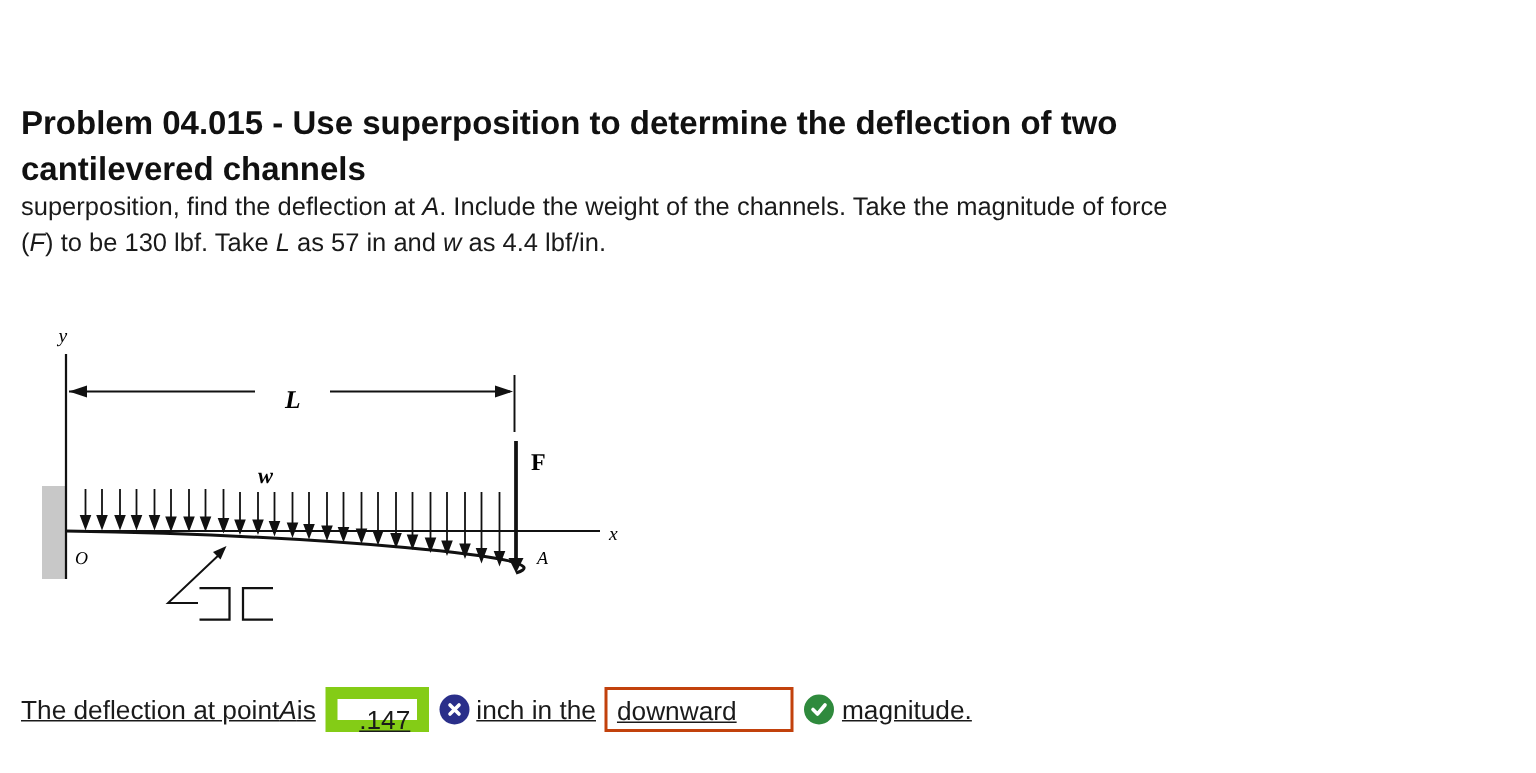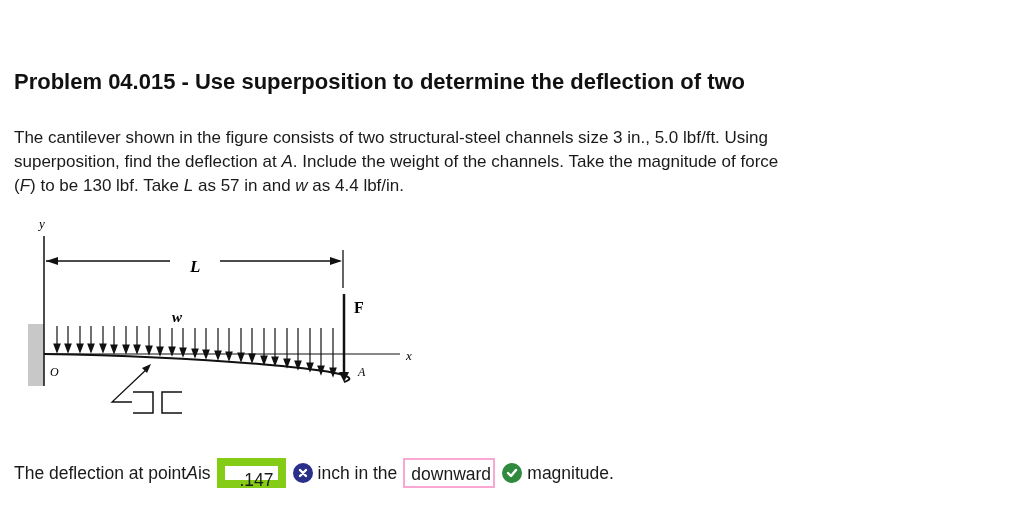--- a/index.html
+++ b/index.html
@@ -5,40 +5,40 @@
   html, body { margin:0; padding:0; background:#ffffff; }
   body { width:1024px; height:515px; position:relative; overflow:hidden;
          font-family:"Liberation Sans", sans-serif; color:#1a1a1a; }
   .title { position:absolute; left:14px; top:22px; width:1000px;
            font-size:22px; font-weight:bold; line-height:31px; color:#111;margin-top:44px; }
   .para { position:absolute; left:14px; top:126px; width:1000px;
           font-size:17px; line-height:24px; color:#1a1a1a; }
   .para i { font-style:italic; }
   .figure { position:absolute; left:20px; top:210px; width:400px; height:220px; }
   .answer { position:absolute; left:14px; top:458px; font-size:17.5px;
-            display:flex; align-items:center; white-space:nowrap; }
+            display:flex; align-items:center; white-space:nowrap;text-decoration:underline; }
   .answer .sp { display:inline-block; width:6px; }
   .field { display:inline-block; box-sizing:border-box; height:30px; line-height:28px;
            padding:0 4px; font-size:17.5px; font-family:"Liberation Sans", sans-serif; }
   .field.num { width:69px; text-align:right; border:8px solid #84cc16; }
-  .field.dir { width:92px; text-align:left; border:2px solid #f9a8d4; padding-left:6px; }
+  .field.dir { width:126px; text-align:left; border:2px solid #c2410c; padding-left:6px; }
   .badge { display:inline-flex; width:20px; height:20px; border-radius:50%;
            align-items:center; justify-content:center; margin:0 5px 0 7px; }
   .badge.wrong { background:#2a2f8a; }
   .badge.right { background:#2f8a3d; }
 </style>
 </head>
 <body>
 
 <div class="title">
   <div>Problem 04.015 - Use superposition to determine the deflection of two</div>
+  <div>cantilevered channels</div>
 </div>
 
 <div class="para">
-  <div>The cantilever shown in the figure consists of two structural-steel channels size 3 in., 5.0 lbf/ft. Using</div>
   <div><span>superposition, find the deflection at </span><i>A</i><span>. Include the weight of the channels. Take the magnitude of force</span></div>
   <div><span>(</span><i>F</i><span>) to be 130 lbf. Take </span><i>L</i><span> as 57 in and </span><i>w</i><span> as 4.4 lbf/in.</span></div>
 </div>
 
 <div class="figure">
   <svg width="400" height="220" viewBox="0 0 400 220" xmlns="http://www.w3.org/2000/svg" font-family="Liberation Serif, serif">
 
     <rect x="8" y="114" width="16" height="62" fill="#c8c8c8"></rect>
 
     <line x1="24" y1="26" x2="24" y2="176" stroke="#111" stroke-width="1.5"></line>

